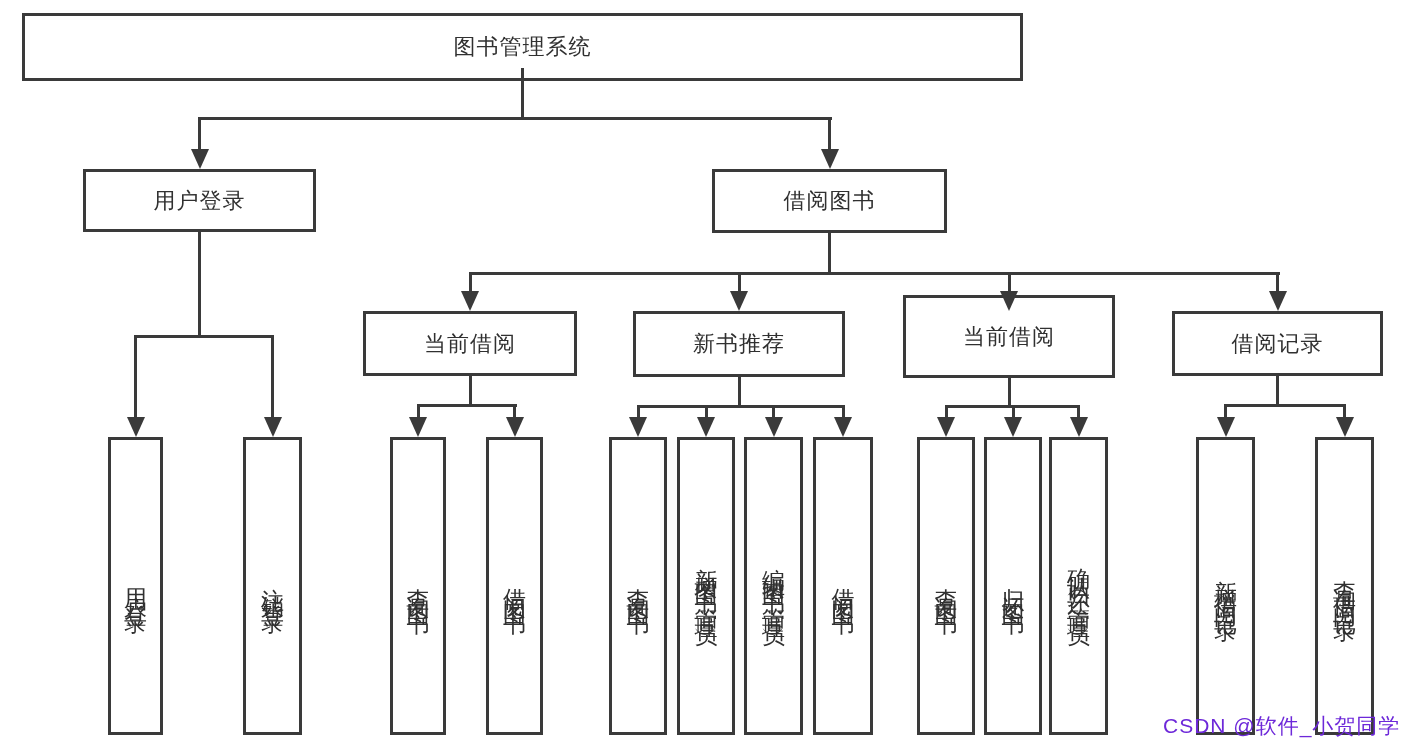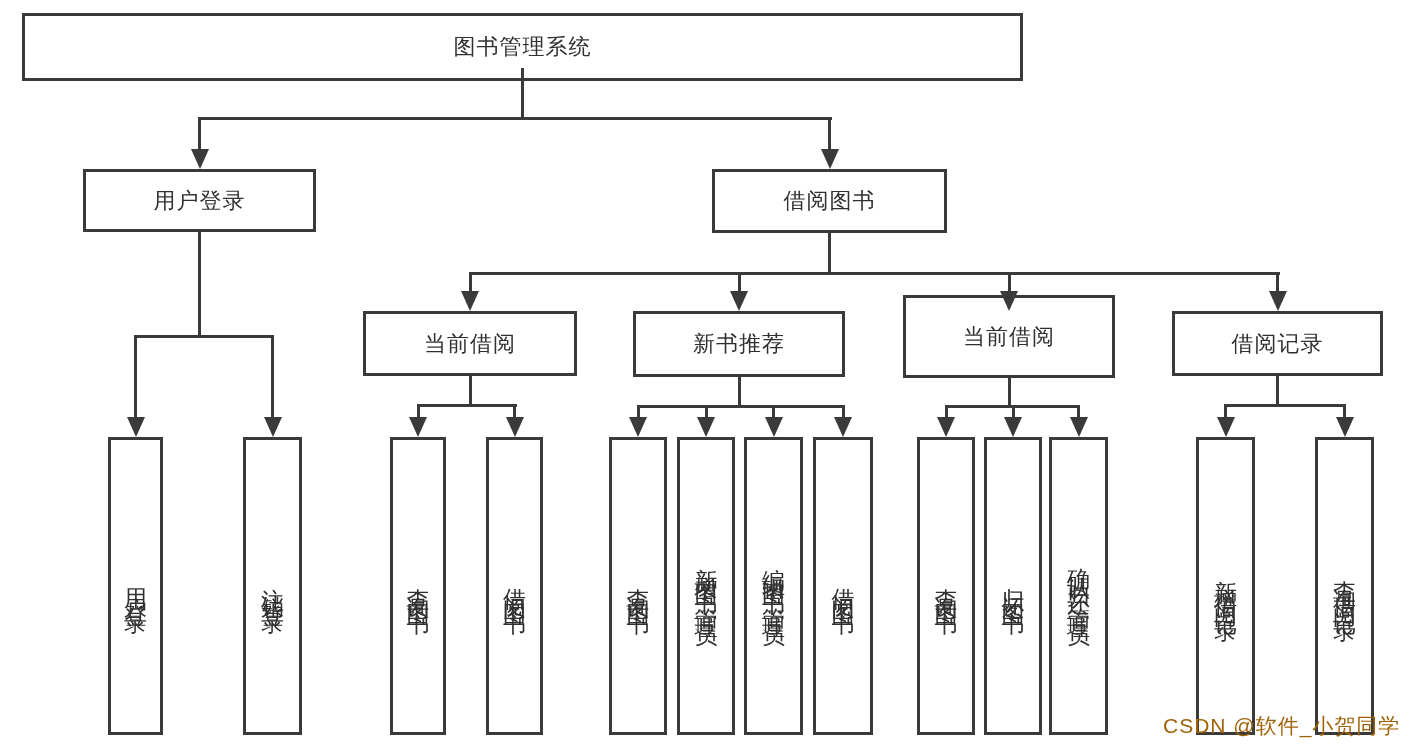--- a/index.html
+++ b/index.html
@@ -20,21 +20,21 @@
   }
   .hline{position:absolute;height:3px;background:#3a3a3a;}
   .vline{position:absolute;width:3px;background:#3a3a3a;}
   .arrow{
     position:absolute;width:0;height:0;
     border-left:9px solid transparent;border-right:9px solid transparent;
     border-top:20px solid #3a3a3a;
   }
   .watermark{
     position:absolute;left:1163px;top:712px;
-    font-size:21px;letter-spacing:1px;color:#a16207;white-space:nowrap;
+    font-size:21px;letter-spacing:1px;color:#6d28d9;white-space:nowrap;
   }
 </style>
 </head>
 <body>
 
 <div class="box h" style="left:22px;top:13px;width:1001px;height:68px">
   <span>图书管理系统</span>
 </div>
 
 <div class="box h" style="left:83px;top:169px;width:233px;height:63px">

